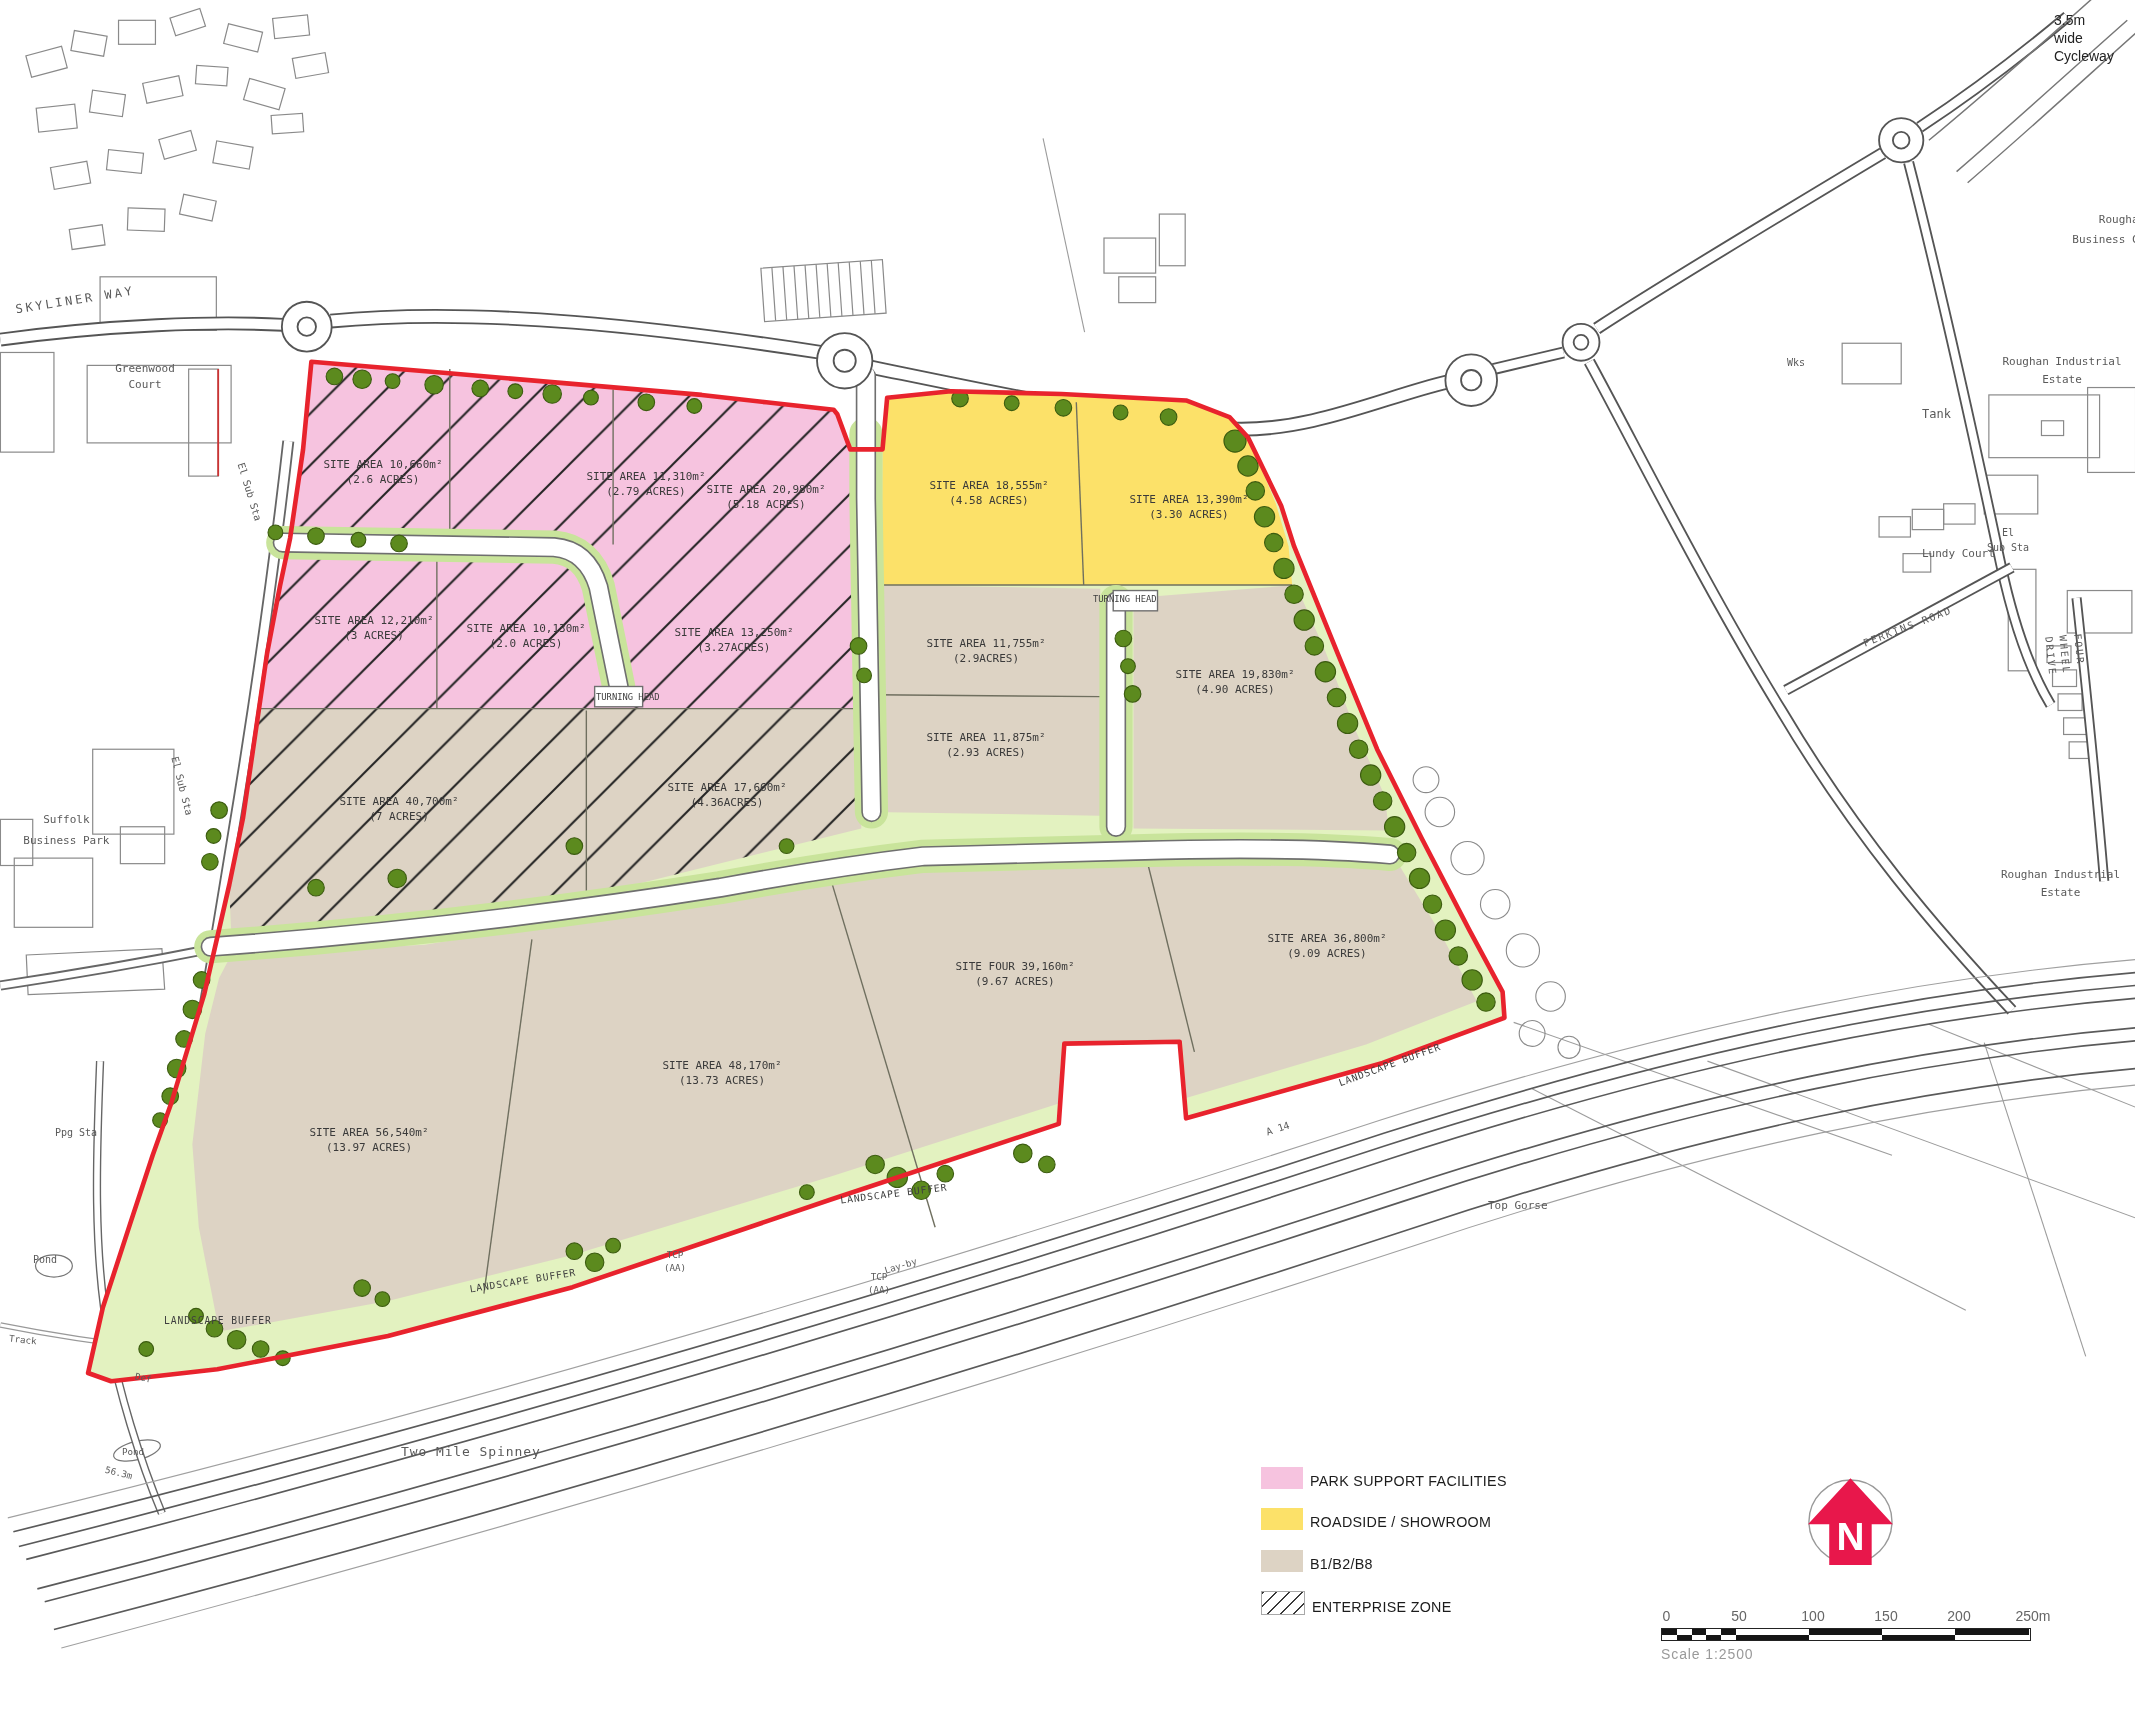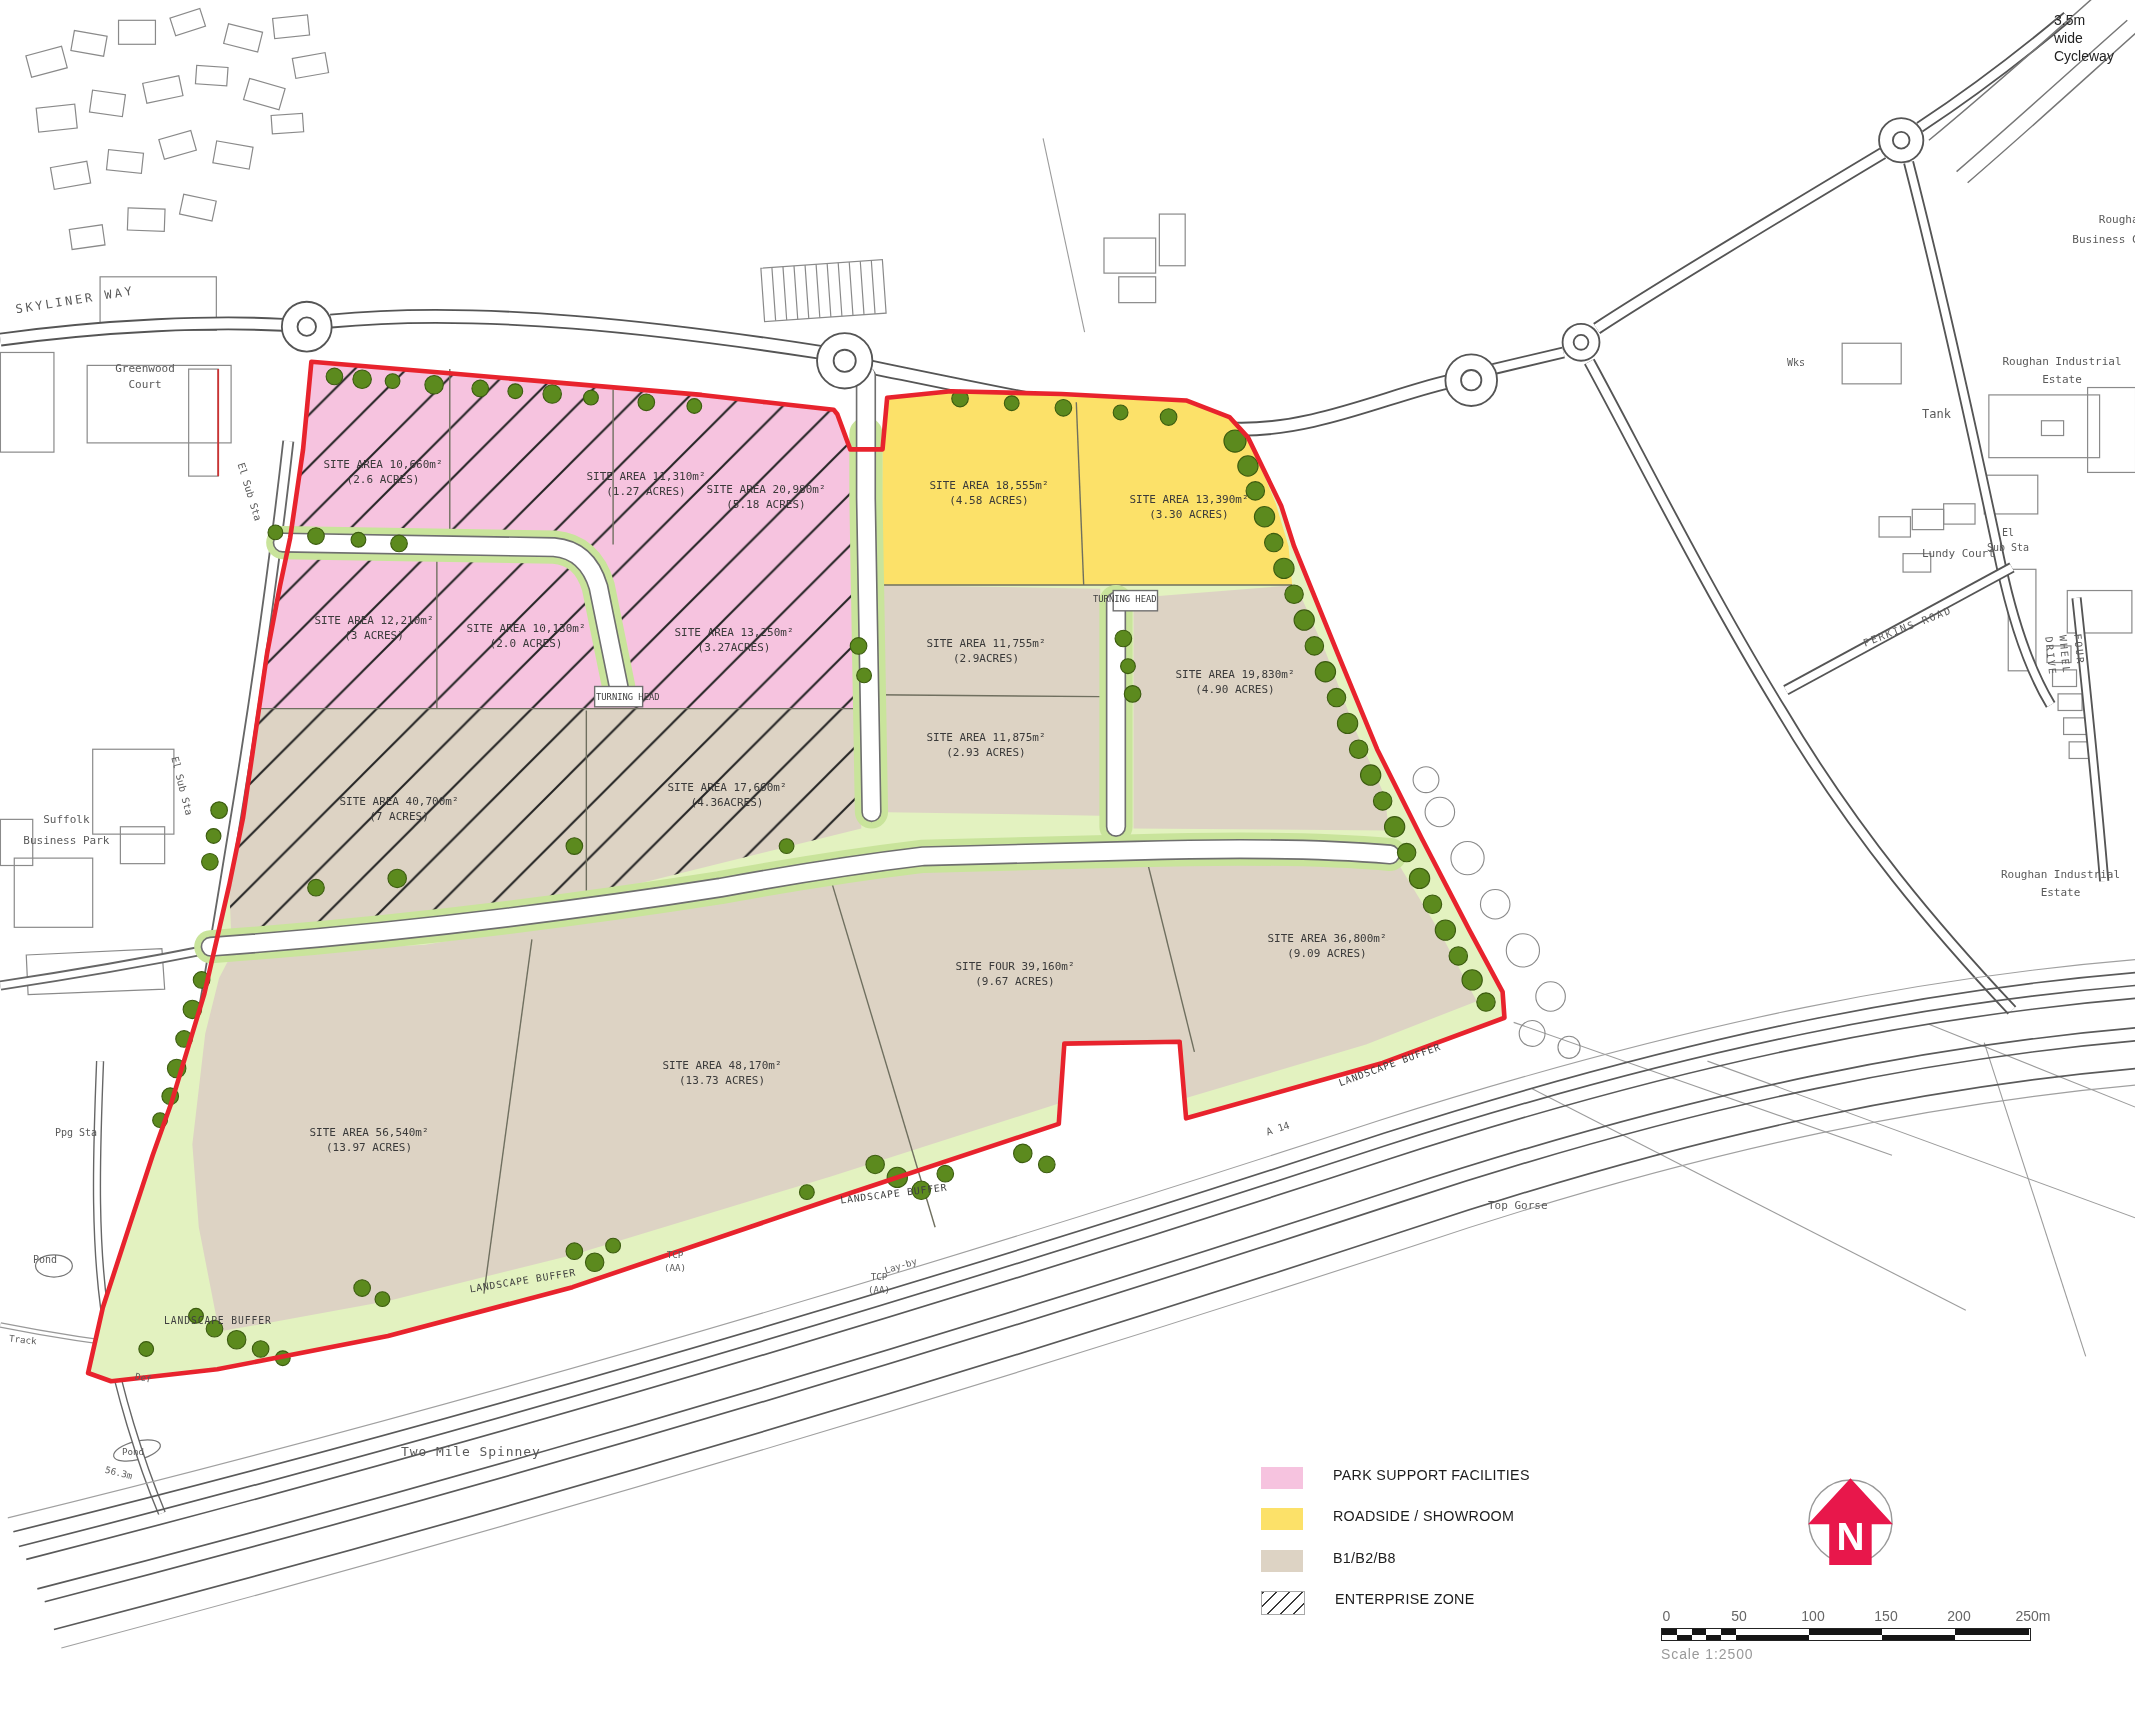--- a/index.html
+++ b/index.html
@@ -12,21 +12,21 @@
   .ctr{text-align:center}
   .site-lbl{color:#3f3f3f}
 
   
   .plabel{position:absolute;transform:translate(-50%,-50%);display:flex;flex-direction:column;
           text-align:center;font-size:11px;line-height:1.35;color:#3a3a3a;white-space:nowrap}
 
   
   .legend{position:absolute;left:1261px;top:1467px;display:flex;flex-direction:column;gap:19.4px;
           font-family:"Liberation Sans",sans-serif}
-  .lrow{display:flex;align-items:flex-start;gap:30px}
+  .lrow{display:flex;align-items:flex-end;gap:7px}
   .sw{width:42px;height:22px;display:block}
   .sw-hatch{background:#fff repeating-linear-gradient(135deg,#3a3a3a 0 1.5px,transparent 1.5px 9.2px);
             border:0.9px solid #a8a8a8}
   .ltxt{font-size:14.3px;color:#1c1c1c;letter-spacing:0.3px}
 
   
   .scalebar{position:absolute;left:1661px;top:1608px;width:380px;font-family:"Liberation Sans",sans-serif}
   .ticks{position:relative;height:18.5px;font-size:14px;color:#666}
   .ticks span{position:absolute;transform:translateX(-50%);white-space:nowrap}
   .bar{width:368px;border:0.9px solid #222;margin-top:1.8px;background:#fff}
@@ -400,21 +400,21 @@
 <div class="lbl site-lbl" style="left:469px;top:1274px;font-size:9.7px;letter-spacing:0.9px;transform:rotate(-9deg)">LANDSCAPE BUFFER</div>
 <div class="lbl site-lbl" style="left:840px;top:1187px;font-size:9.7px;letter-spacing:0.9px;transform:rotate(-7deg)">LANDSCAPE BUFFER</div>
 <div class="lbl site-lbl" style="left:1336px;top:1058px;font-size:9.7px;letter-spacing:0.9px;transform:rotate(-20deg)">LANDSCAPE BUFFER</div>
 
 <div class="plabel" style="left:383px;top:473px">
       <span>SITE AREA 10,660m²</span>
       <span>(2.6 ACRES)</span>
     </div>
 <div class="plabel" style="left:646px;top:485px">
       <span>SITE AREA 11,310m²</span>
-      <span>(1.27 ACRES)</span>
+      <span>(2.79 ACRES)</span>
     </div>
 <div class="plabel" style="left:766px;top:498px">
       <span>SITE AREA 20,980m²</span>
       <span>(5.18 ACRES)</span>
     </div>
 <div class="plabel" style="left:374px;top:629px">
       <span>SITE AREA 12,210m²</span>
       <span>(3 ACRES)</span>
     </div>
 <div class="plabel" style="left:526px;top:637px">

